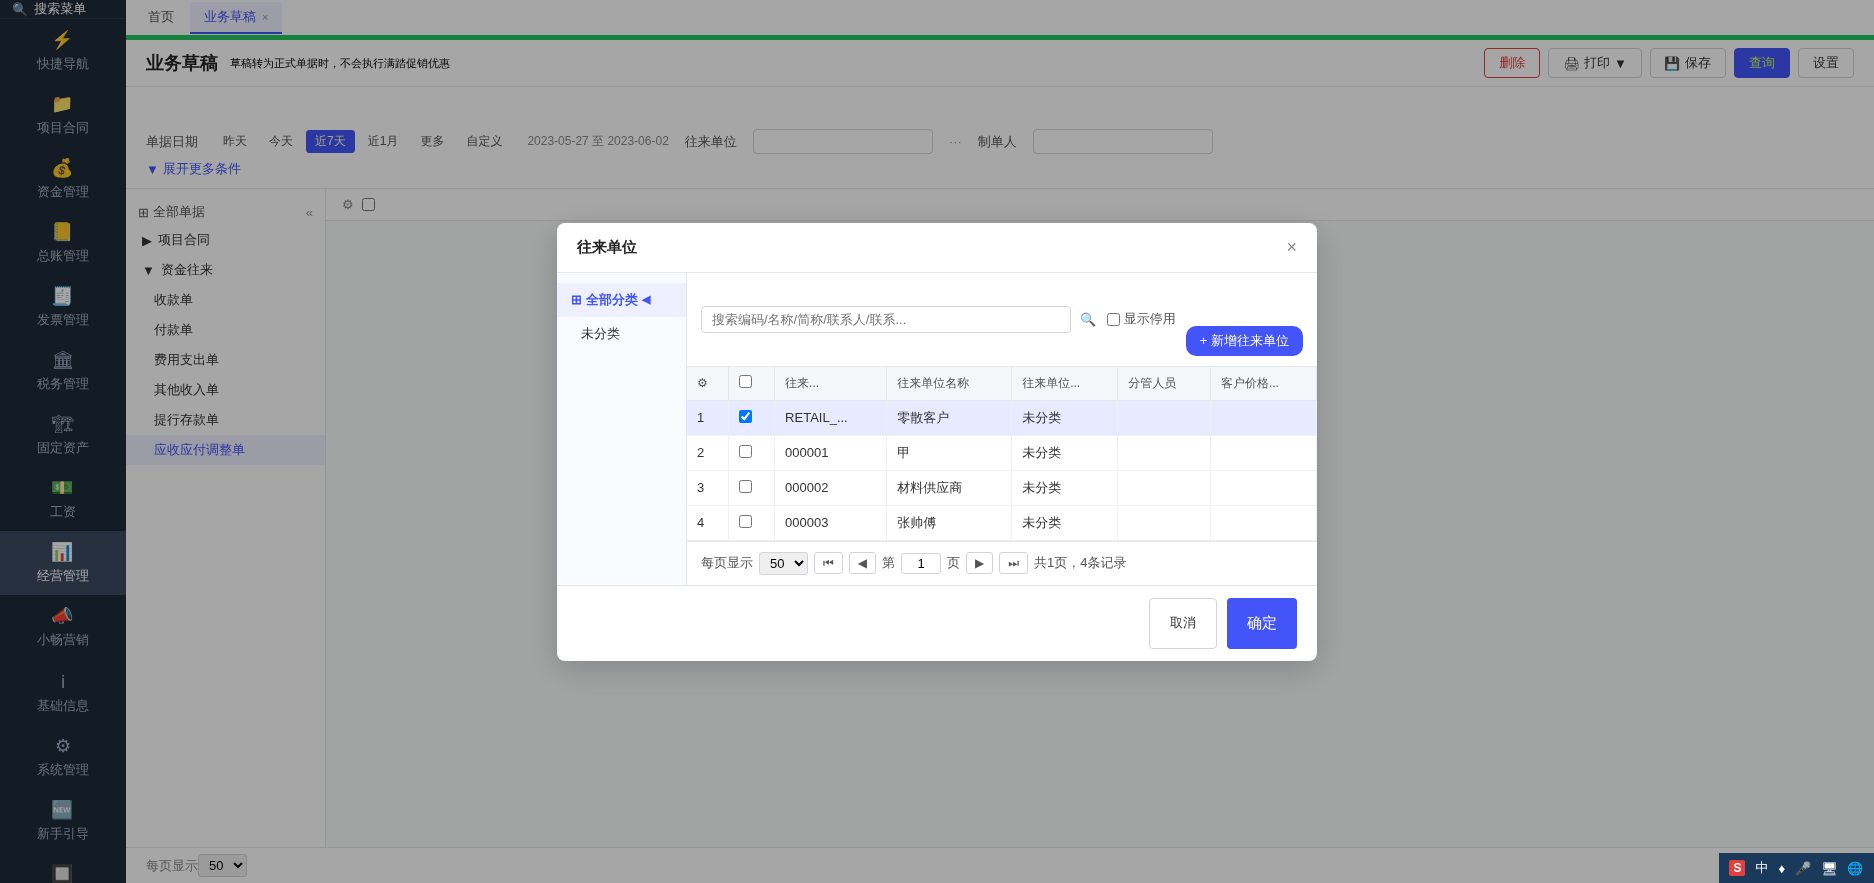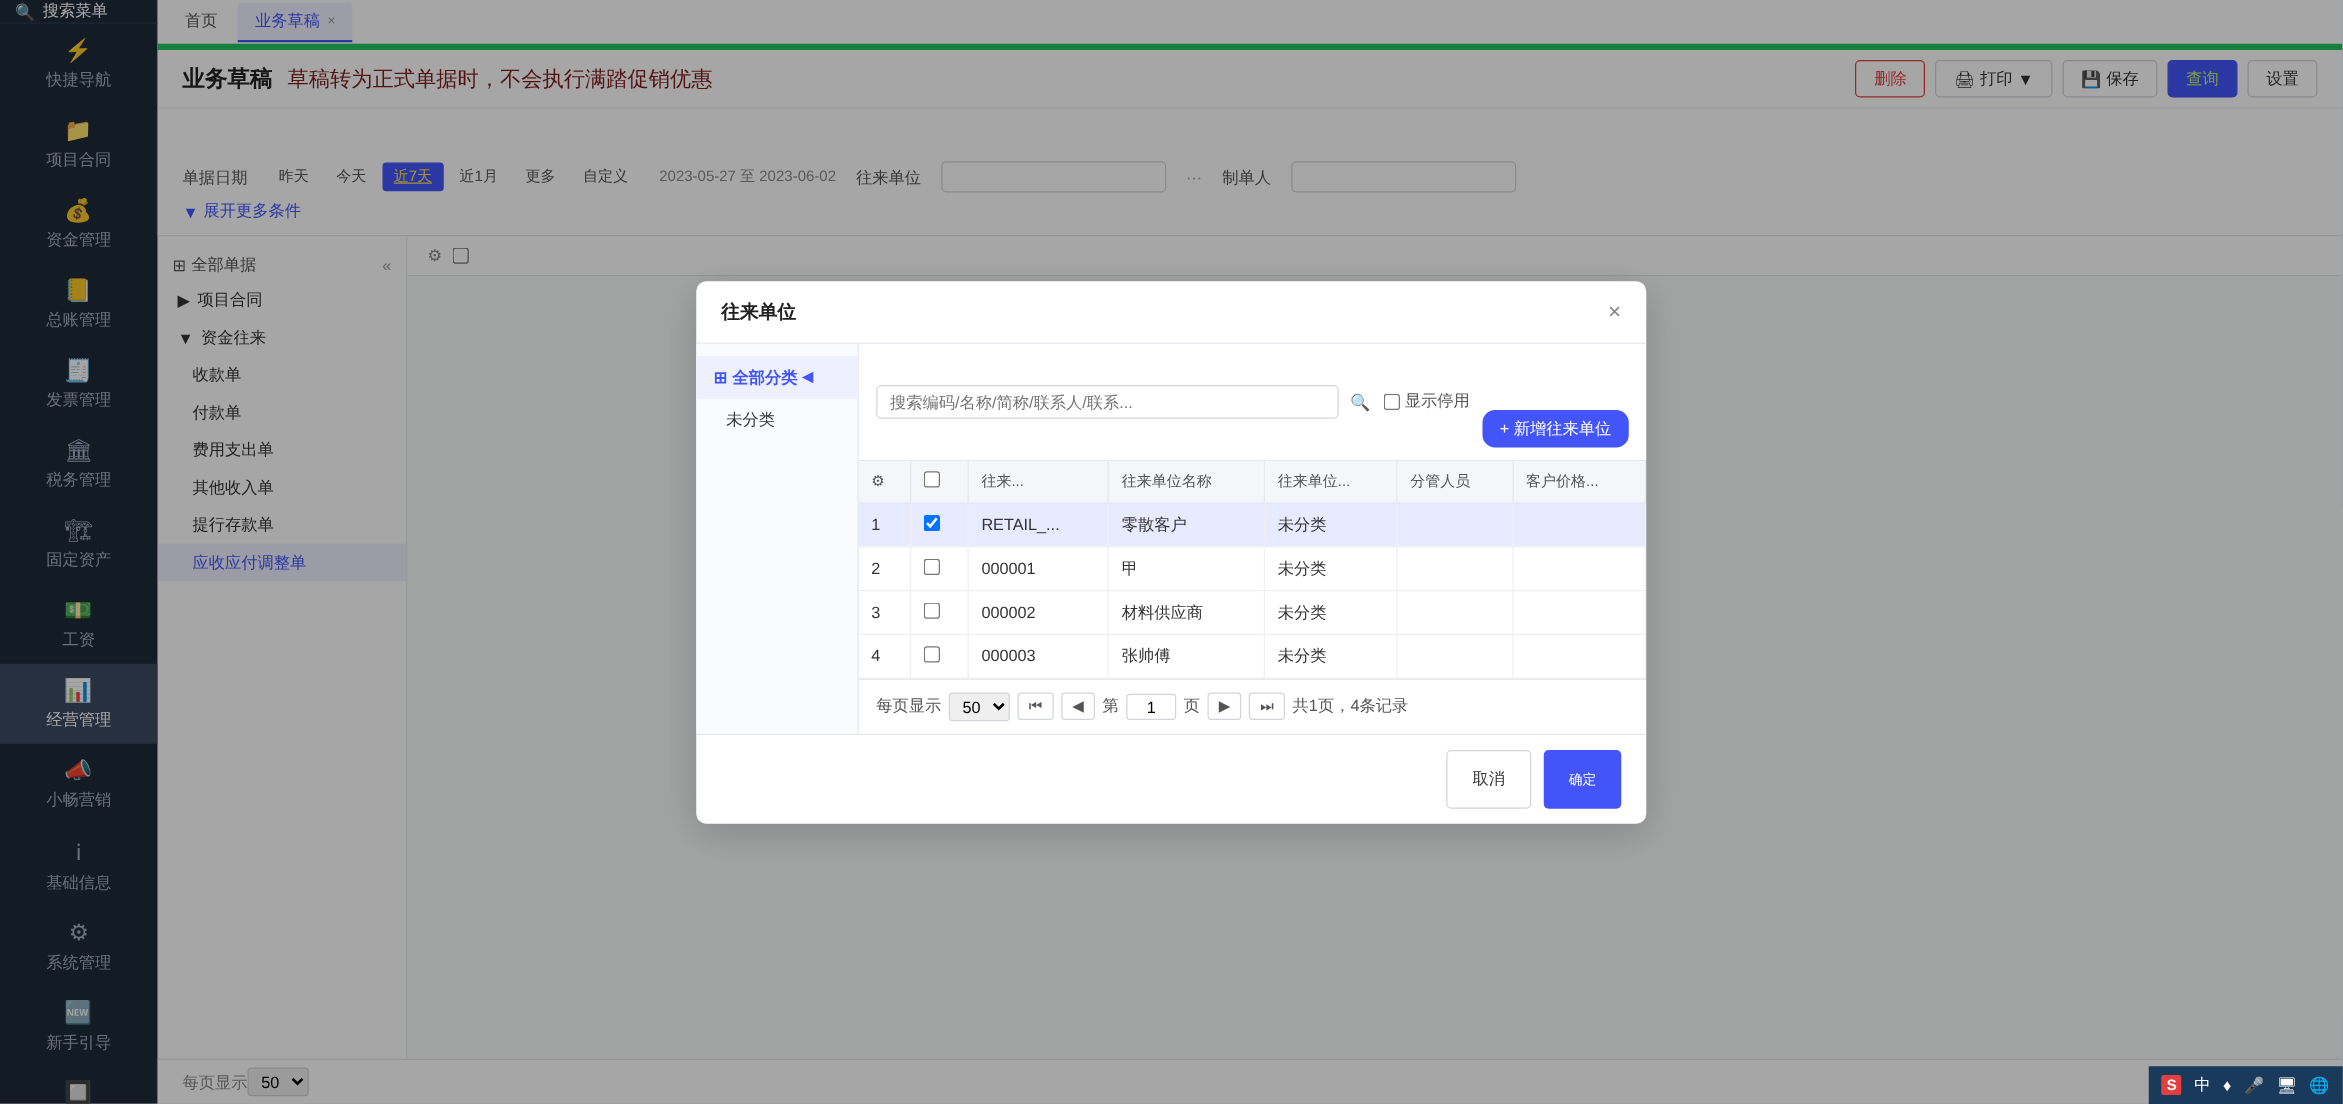--- a/index.html
+++ b/index.html
@@ -81,37 +81,37 @@
     .page-header {
       background: #fff;
       padding: 8px 20px;
       display: flex;
       align-items: center;
       justify-content: space-between;
       border-bottom: 1px solid #e5e7eb;
     }
     .page-title-area { display: flex; align-items: center; gap: 12px; }
     .page-title { font-size: 18px; font-weight: bold; color: #222; }
-    .page-subtitle { font-size: 17px; color: #7f1d1d; }
+    .page-subtitle { font-size: 11px; color: #000000; }
     .header-actions { display: flex; align-items: center; gap: 8px; }
     .btn { padding: 5px 14px; border-radius: 4px; cursor: pointer; font-size: 13px; border: 1px solid #d1d5db; background: #fff; color: #333; display: flex; align-items: center; gap: 4px; }
     .btn-primary { background: #4355f9; color: #bef264; border-color: #4355f9; }
     .btn-danger { color: #e53e3e; border-color: #e53e3e; background: #fff; }
 
     
     .filter-bar {
       background: #fff;
       padding: 10px 20px;
       border-bottom: 1px solid #e5e7eb;
     }
     .filter-row { display: flex; align-items: center; gap: 16px; flex-wrap: wrap; margin-top: 32px; }
     .filter-label { color: #555; font-size: 13px; white-space: nowrap; }
     .date-btns { display: flex; gap: 4px; }
     .date-btn { padding: 2px 8px; border-radius: 3px; cursor: pointer; font-size: 12px; color: #555; border: 1px solid transparent; }
-    .date-btn.active { background: #4355f9; color: #fde047; border-color: #4355f9; text-decoration: underline; }
+    .date-btn.active { background: #4355f9; color: #fef9c3; border-color: #4355f9; }
     .date-range { font-size: 12px; color: #888; }
     .filter-input { border: 1px solid #d1d5db; border-radius: 4px; padding: 4px 10px; font-size: 13px; width: 180px; color: #333; }
     .expand-more { color: #4355f9; cursor: pointer; font-size: 13px; display: flex; align-items: center; gap: 4px; }
 
     
     .content-area {
       flex: 1;
       display: flex;
       overflow: hidden;
     }
@@ -278,21 +278,21 @@
     .per-page-select { border: 1px solid #d1d5db; border-radius: 3px; padding: 2px 6px; font-size: 13px; }
 
     .dialog-footer {
       padding: 12px 20px;
       border-top: 1px solid #e5e7eb;
       display: flex;
       justify-content: flex-end;
       gap: 10px;
     }
     .btn-cancel { padding: 6px 20px; border: 1px solid #d1d5db; border-radius: 4px; cursor: pointer; background: #fff; color: #333; font-size: 13px; }
-    .btn-confirm { padding: 16px 20px; border: none; border-radius: 4px; cursor: pointer; background: #4355f9; color: #fff; font-size: 11px; }
+    .btn-confirm { padding: 16px 20px; border: none; border-radius: 4px; cursor: pointer; background: #4355f9; color: #fff; font-size: 15px; }
 
     
     .dialog-table-wrap::-webkit-scrollbar { width: 6px; height: 6px; }
     .dialog-table-wrap::-webkit-scrollbar-thumb { background: #ccc; border-radius: 3px; }
 
     
     .bottom-bar {
       height: 36px;
       background: #fff;
       border-top: 1px solid #e5e7eb;

